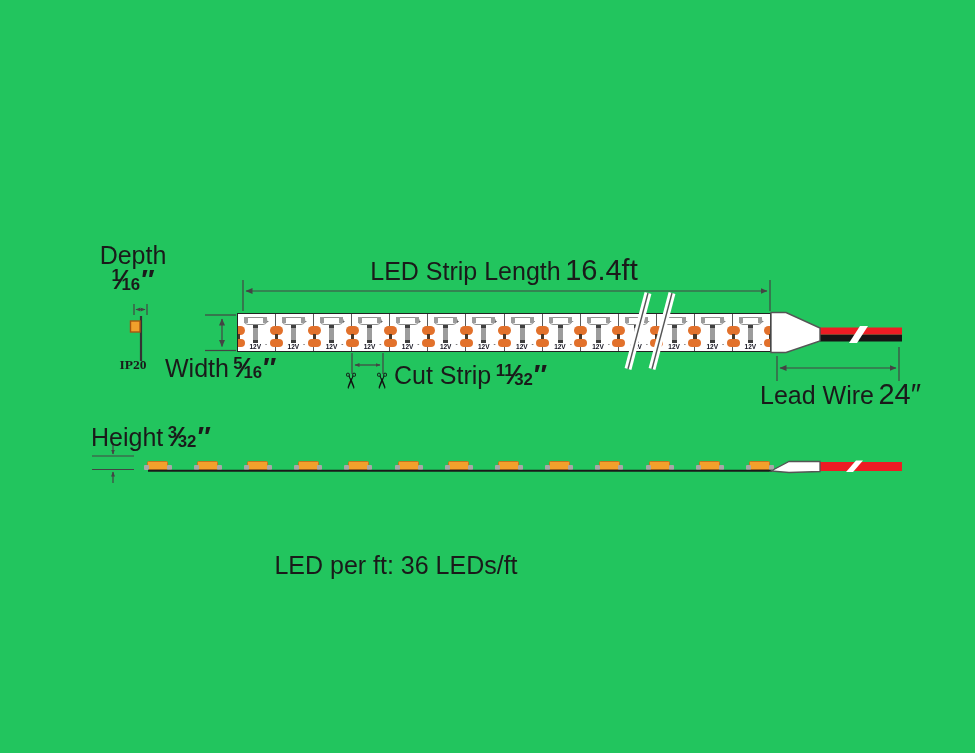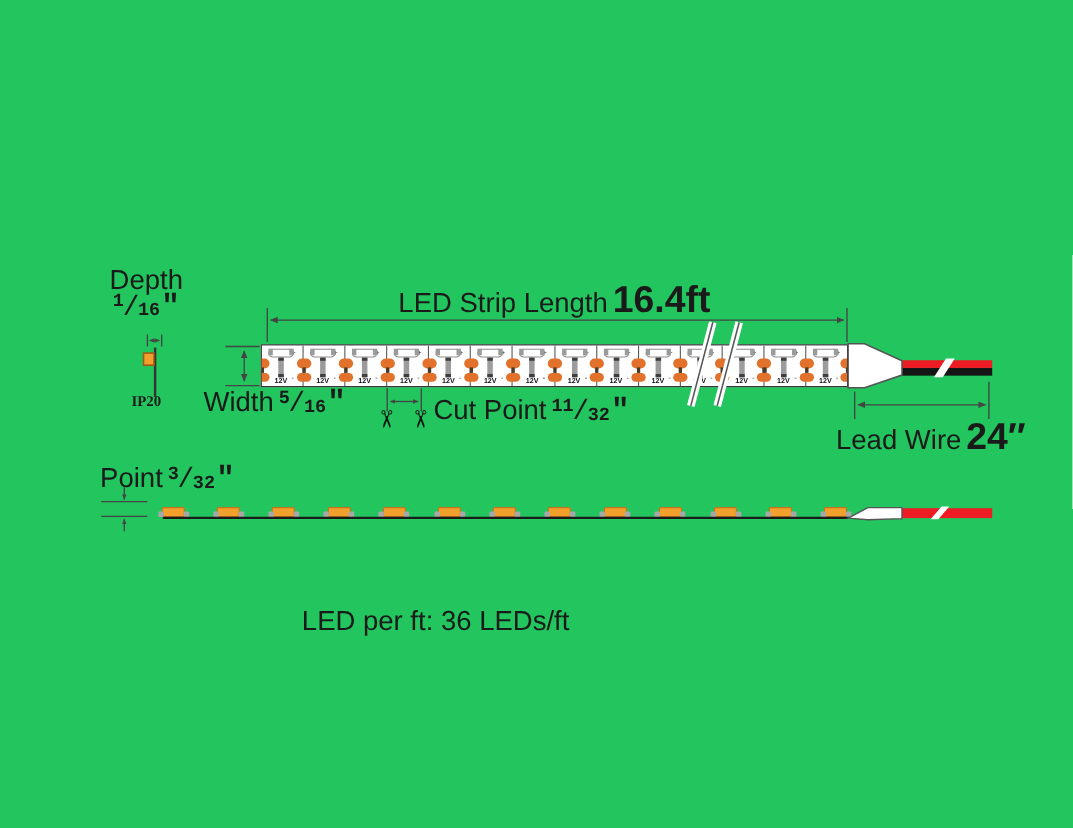--- a/index.html
+++ b/index.html
@@ -1,22 +1,22 @@
 <!DOCTYPE html>
 <html style="--led-orange: #e2712b; --led-gold: #f2a02c; --wire-red: #ed1c24; --wire-black: #151515; --line: #444444; --text: #1a1a1a;"><head>
 <meta charset="utf-8">
 <style>
   html,body{margin:0;padding:0;background:#fff;}
   #page{position:relative;width:975px;height:753px;background:#22c55e;overflow:hidden;
         font-family:"Liberation Sans",sans-serif;color:var(--text,#1a1a1a);}
   .abs{position:absolute;white-space:nowrap;}
   .z3{z-index:3;}
   .label{font-size:25px;letter-spacing:0;}
-  .value-lg{font-size:34px;font-weight:bold;}
-  .frac{font-weight:700;font-size:28px;font-family:Liberation Mono, monospace;}
+  .value-lg{font-size:29px;}
+  .frac{font-weight:700;font-size:28px;}
   .frac sup{font-size:0.60em;vertical-align:0.46em;}
   .frac sub{font-size:0.60em;vertical-align:-0.04em;}
   .frac .fs{margin:0 -2px;}
   .frac .u{margin-left:1px;}
   .ip{font-size:13.5px;font-weight:600;font-family:Liberation Serif, serif;}
   .caption{font-size:25px;}
   .center{text-align:center;}
   .right{text-align:left;}
 
   
@@ -62,40 +62,40 @@
 
   <div class="abs z3 center" style="left:94px;top:264px;width:78px;"><span class="frac"><sup>1</sup><span class="fs">⁄</span><sub>16</sub><span class="u">″</span></span></div>
 
   <div class="abs z3 center ip" style="left:113px;top:357px;width:40px;">IP20</div>
 
   <div class="abs z3 center" style="left:237px;top:254px;width:534px;">
     <span class="label">LED Strip Length</span>
     <span class="value-lg">16.4ft</span>
   </div>
 
-  <div class="abs z3" style="left:185px;top:352px;">
+  <div class="abs z3" style="left:165px;top:352px;">
     <span class="label">Width</span>
     <span class="frac"><sup>5</sup><span class="fs">⁄</span><sub>16</sub><span class="u">″</span></span>
   </div>
 
   <div class="abs z3" style="left:394px;top:359px;">
-    <span class="label">Cut Point</span>
+    <span class="label">Cut Strip</span>
     <span class="frac"><sup>11</sup><span class="fs">⁄</span><sub>32</sub><span class="u">″</span></span>
   </div>
 
   <span class="abs z3 scissor" style="left:341px;top:368px;">✂</span>
   <span class="abs z3 scissor" style="left:372px;top:368px;">✂</span>
 
   <div class="abs z3 right" style="left:760px;top:378px;width:192px;">
     <span class="label">Lead Wire</span>
     <span class="value-lg">24″</span>
   </div>
 
   <div class="abs z3" style="left:91px;top:421px;">
-    <span class="label">Point</span>
+    <span class="label">Height</span>
     <span class="frac"><sup>3</sup><span class="fs">⁄</span><sub>32</sub><span class="u">″</span></span>
   </div>
 
   <div class="abs z3 center caption" style="left:0;top:551px;width:792px;">LED per ft: 36 LEDs/ft</div>
 
   <div id="strip">
       <div class="segment">
   <div class="capsule">
           <span class="pad l"></span>
           <span class="pad r"></span>

